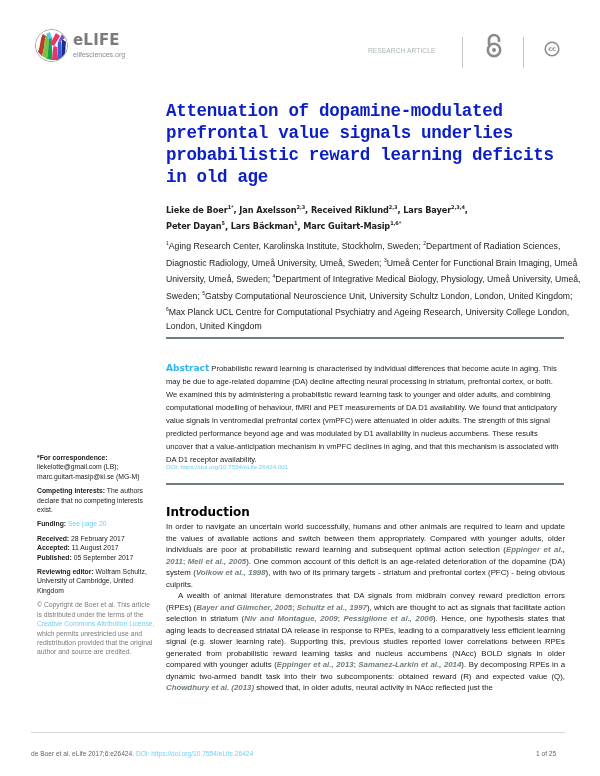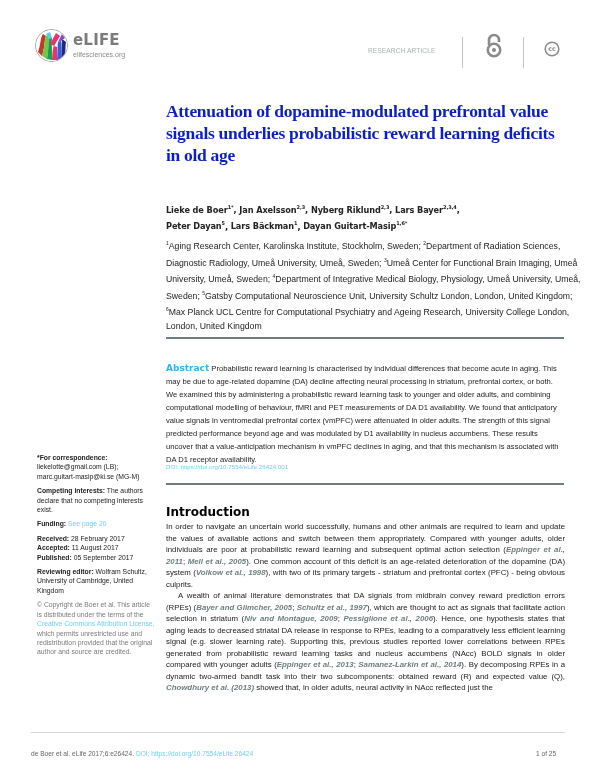--- a/index.html
+++ b/index.html
@@ -14,21 +14,21 @@
   .logo-url { font-size: 7px; color: #8a8a8a; line-height: 9px; margin-top: 2px; }
 
   .article-type { left: 368px; top: 47px; font-size: 6.6px; color: #a9b3b3; letter-spacing: 0.1px; }
   .vbar { width: 1px; height: 31px; background: #c4c4c4; }
   .vbar1 { left: 462px; top: 37px; }
   .vbar2 { left: 523px; top: 37px; }
   .oa-icon { left: 485px; top: 33px; }
   .cc-icon { left: 544px; top: 41px; }
 
   
-  .title { left: 166px; top: 100px; width: 400px; font-family: Liberation Serif, serif; font-weight: bold; font-size: 17.5px; line-height: 22px; color: #0b1fc4; letter-spacing: -0.3px; }
+  .title { left: 166px; top: 100px; width: 400px; font-family: Liberation Mono, monospace; font-weight: bold; font-size: 17.5px; line-height: 22px; color: #0b1fc4; letter-spacing: -0.3px; }
   .authors { left: 166px; top: 200px; width: 400px; font-family: "DejaVu Sans", sans-serif; font-weight: bold; font-size: 8.2px; line-height: 14px; color: #222; letter-spacing: -0.1px; }
   .authors sup { font-size: 5px; }
   .affils { left: 166px; top: 237px; width: 420px; font-size: 8.7px; line-height: 13.7px; color: #222; }
   .affils sup { font-size: 5px; }
 
   .rule-thick { left: 166px; height: 2px; background: #6e7d7f; width: 398px; }
   .rule1 { top: 337px; }
   .rule2 { top: 483px; }
 
   
@@ -94,25 +94,25 @@
     <circle cx="8" cy="8" r="6.8" fill="none" stroke="#8a8a8a" stroke-width="1.5"></circle>
     <text x="8" y="10.4" text-anchor="middle" font-family="DejaVu Sans, sans-serif" font-weight="bold" font-size="6.5" fill="#8a8a8a">cc</text>
   </svg>
 </div>
 
 <div class="abs title">Attenuation of dopamine-modulated prefrontal value signals underlies probabilistic reward learning deficits in old age</div>
 
 <div class="abs authors">
   <span><span>Lieke de Boer</span><sup>1*</sup></span>,
   <span><span>Jan Axelsson</span><sup>2,3</sup></span>,
-  <span><span>Nyberg Riklund</span><sup>2,3</sup></span>,
+  <span><span>Received Riklund</span><sup>2,3</sup></span>,
   <span><span>Lars Bayer</span><sup>2,3,4</sup></span>,<br>
   <span><span>Peter Dayan</span><sup>5</sup></span>,
   <span><span>Lars Bäckman</span><sup>1</sup></span>,
-  <span><span>Dayan Guitart-Masip</span><sup>1,6*</sup></span>
+  <span><span>Marc Guitart-Masip</span><sup>1,6*</sup></span>
 </div>
 
 <div class="abs affils">
   <sup>1</sup><span>Aging Research Center, Karolinska Institute, Stockholm, Sweden;</span>
   <sup>2</sup><span>Department of Radiation Sciences, Diagnostic Radiology, Umeå University, Umeå, Sweden;</span>
   <sup>3</sup><span>Umeå Center for Functional Brain Imaging, Umeå University, Umeå, Sweden;</span>
   <sup>4</sup><span>Department of Integrative Medical Biology, Physiology, Umeå University, Umeå, Sweden;</span>
   <sup>5</sup><span>Gatsby Computational Neuroscience Unit, University Schultz London, London, United Kingdom;</span>
   <sup>6</sup><span>Max Planck UCL Centre for Computational Psychiatry and Ageing Research, University College London, London, United Kingdom</span>
 </div>

